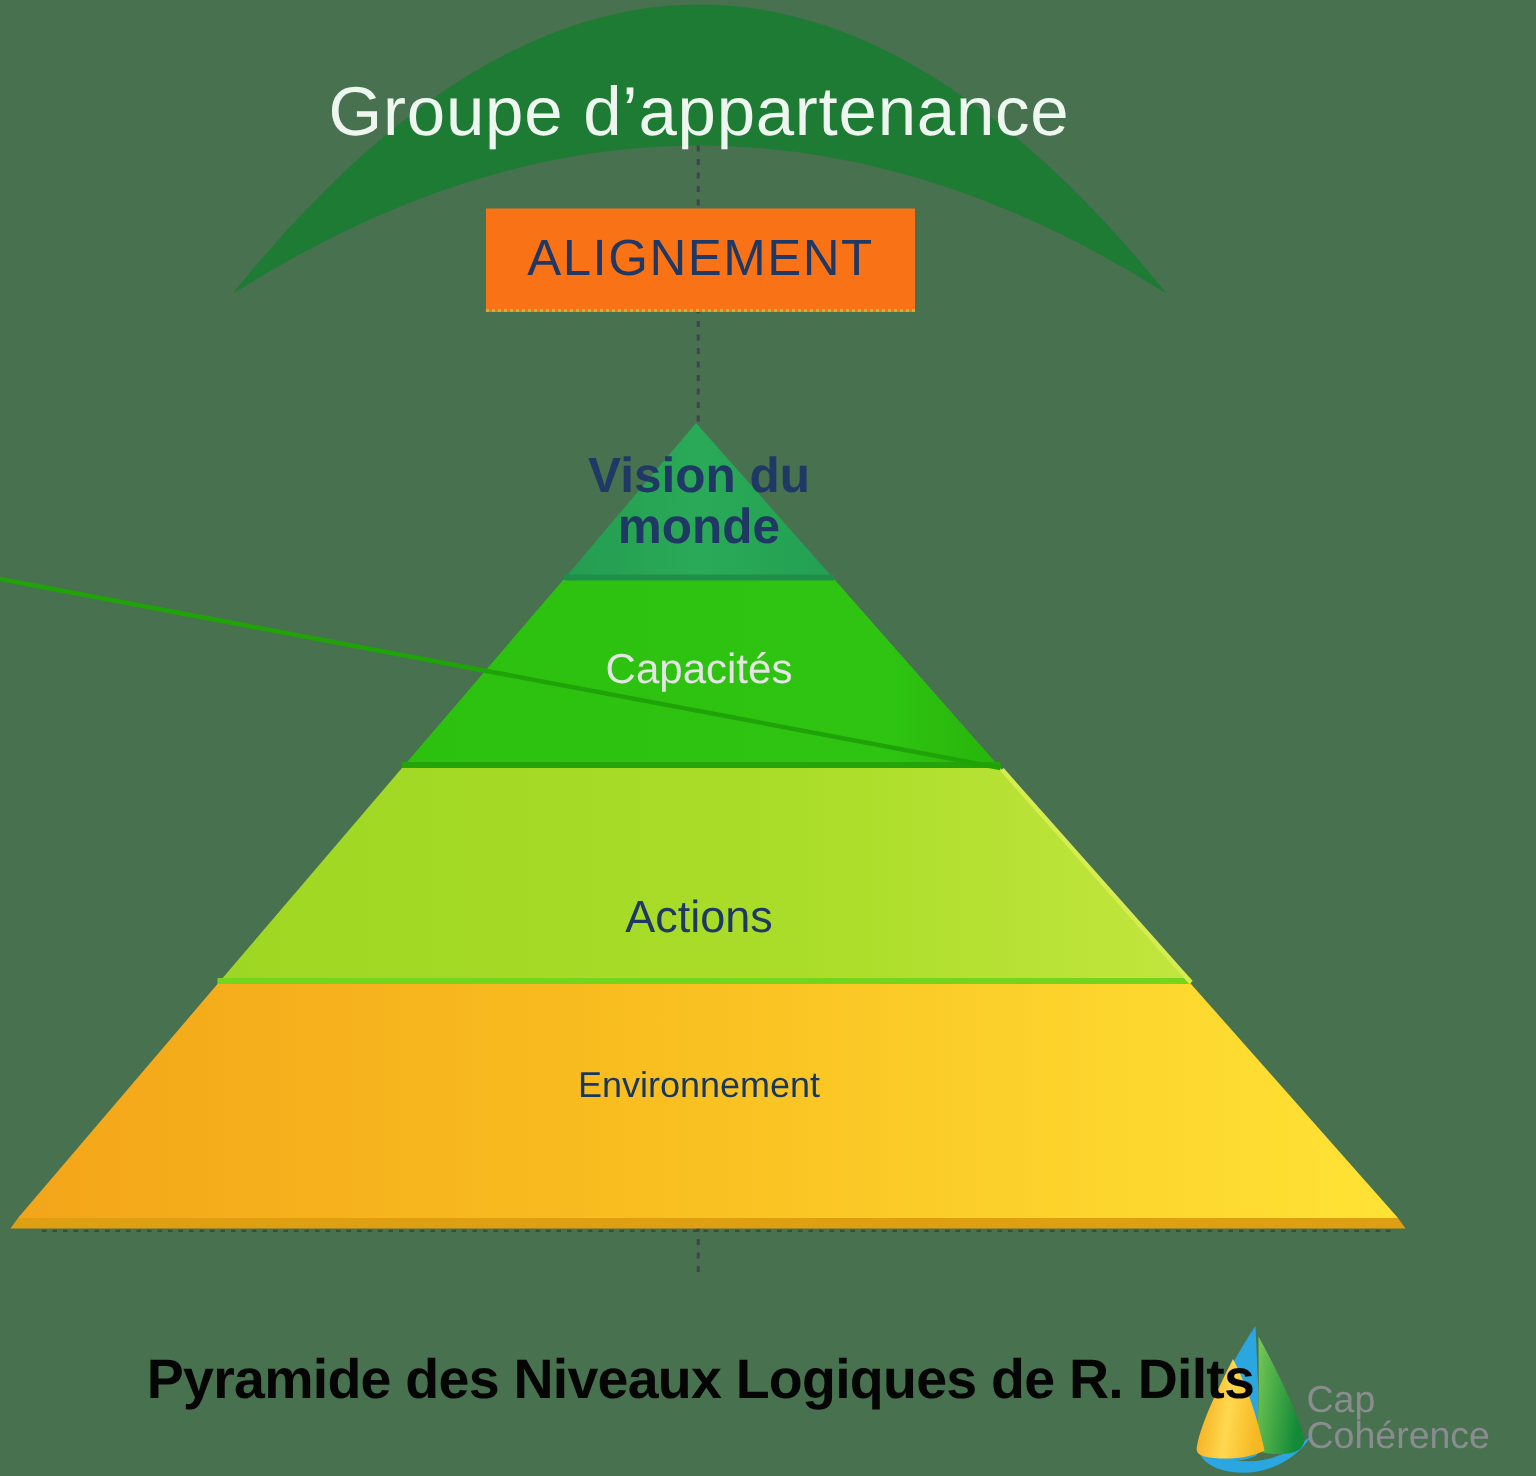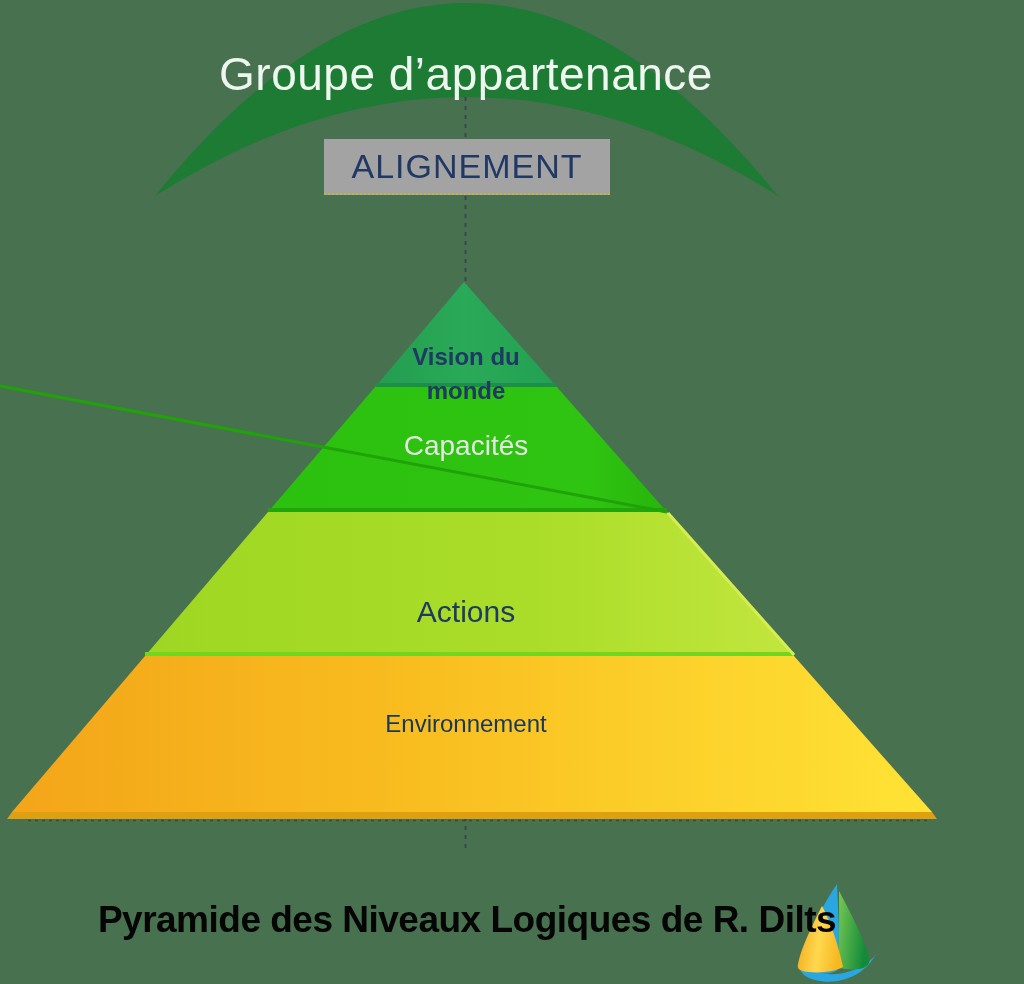--- a/index.html
+++ b/index.html
@@ -11,33 +11,33 @@
     font-family:"Liberation Sans", sans-serif;
   }
   .canvas svg{position:absolute;left:0;top:0;}
   .label{position:absolute;white-space:nowrap;}
   .label.centered{transform:translateX(-50%);text-align:center;}
   .groupe-label{
     left:466px;top:47px;
     font-size:46px;font-weight:500;color:#EDF7EF;letter-spacing:.5px;
   }
   .alignment-box{
-    position:absolute;left:324px;top:139px;width:286px;height:56px;
-    background:#a3a3a3;
+    position:absolute;left:324px;top:139px;width:286px;height:69px;
+    background:#f97316;
     border-bottom:2px dotted #C9B23C;
     display:flex;align-items:center;justify-content:center;
     box-sizing:border-box;
   }
   .alignment-box span{
     font-size:34px;font-weight:500;color:#1F3864;letter-spacing:1px;
   }
   .vision-label{
     left:466px;top:300px;
-    font-size:24px;font-weight:600;color:#1F3864;
-    line-height:34px;white-space:normal;width:220px;margin-top:40px;
+    font-size:33px;font-weight:600;color:#1F3864;
+    line-height:34px;white-space:normal;width:220px;
   }
   .capacites-label{left:466px;top:430px;font-size:28px;font-weight:400;color:#e5e5e5;}
   .actions-label{left:466px;top:595px;font-size:30px;font-weight:500;color:#1F3864;}
   .environnement-label{left:466px;top:710px;font-size:24px;font-weight:400;color:#17375E;}
   .caption{
     left:467px;top:899px;
     font-size:37px;font-weight:700;color:#050505;letter-spacing:-0.5px;
   }
   .logo-text{
     position:absolute;left:871px;top:921px;
@@ -121,14 +121,18 @@
   </div>
 
   <div class="label centered capacites-label">Capacités</div>
 
   <div class="label centered actions-label">Actions</div>
 
   <div class="label centered environnement-label">Environnement</div>
 
   <div class="label centered caption">Pyramide des Niveaux Logiques de R. Dilts</div>
 
+  <div class="logo-text">
+    <div>Cap</div>
+    <div>Cohérence</div>
+  </div>
 
 </div>
 
 </body></html>

